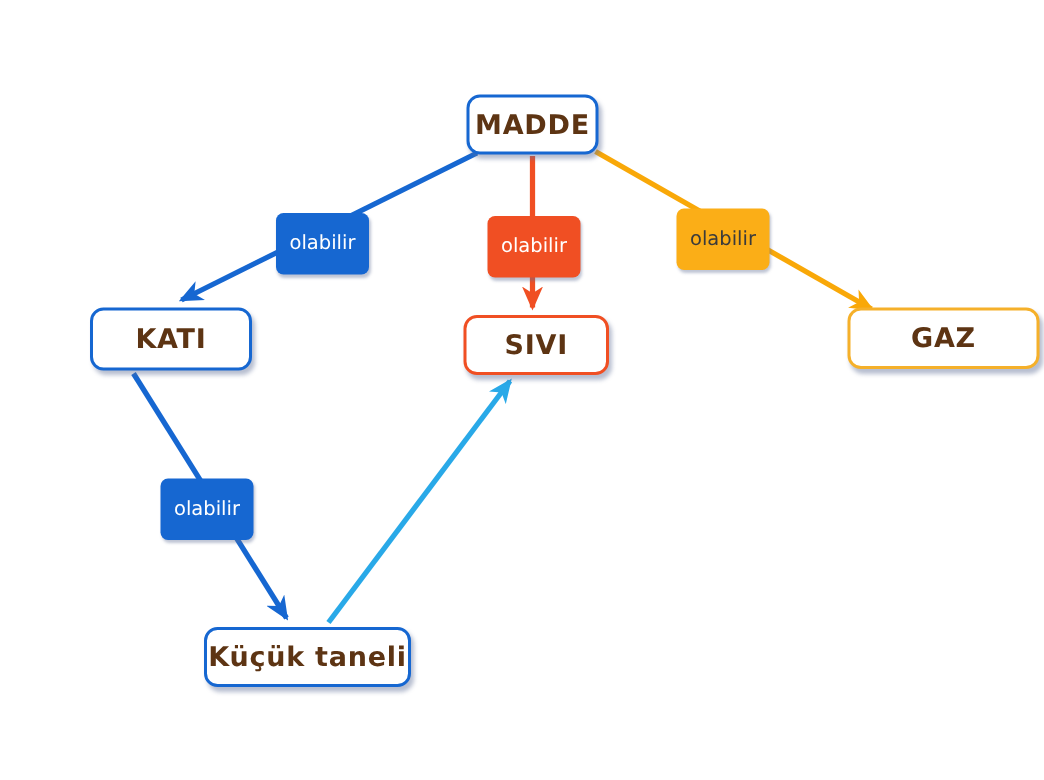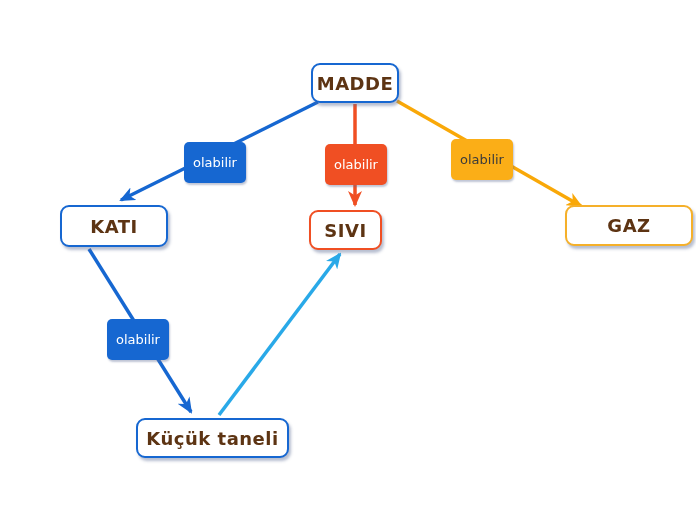--- a/index.html
+++ b/index.html
@@ -91,17 +91,17 @@
     <line class="edge lblue" x1="219" y1="415" x2="340" y2="254" marker-end="url(#m-lblue)"></line>
   </svg>
 
   <div class="edge-label blue" style="left:184px; top:142px;">olabilir</div>
   <div class="edge-label orange" style="left:325px; top:144px;">olabilir</div>
   <div class="edge-label amber" style="left:451px; top:139px;">olabilir</div>
   <div class="edge-label blue" style="left:107px; top:319px;">olabilir</div>
 
   <div class="node" style="left:311px; top:63px; width:88px; height:40px;">MADDE</div>
   <div class="node" style="left:20px; top:205px; width:108px; height:42px;margin-left:40px;">KATI</div>
-  <div class="node orange-border" style="left:309px; top:210px; width:73px; height:40px;">SIVI</div>
+  <div class="node orange-border" style="left:309px; top:210px; width:97px; height:40px;">SIVI</div>
   <div class="node amber-border" style="left:565px; top:205px; width:128px; height:41px;">GAZ</div>
-  <div class="node" style="left:136px; top:418px; width:153px; height:40px;">Küçük taneli</div>
+  <div class="node" style="left:136px; top:418px; width:138px; height:40px;">Küçük taneli</div>
 
 </div>
 
 </body></html>

